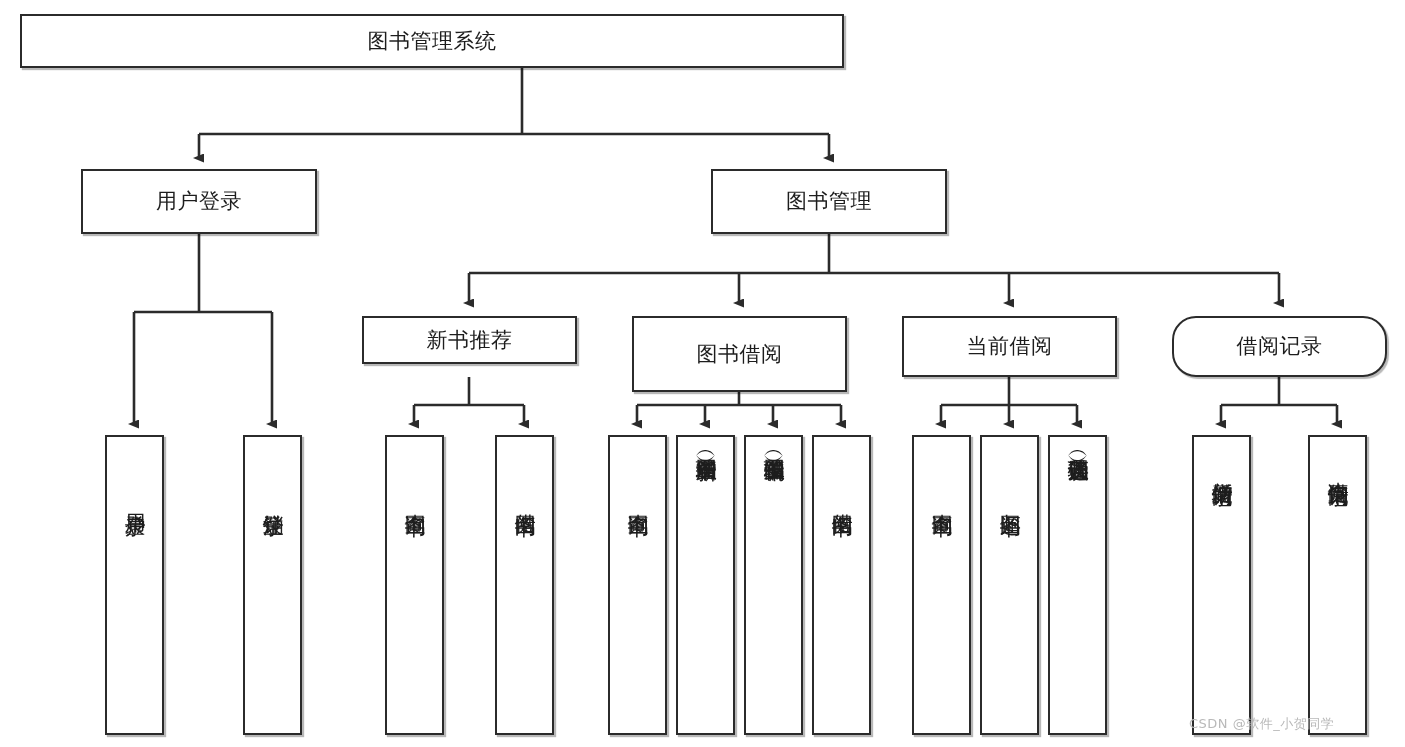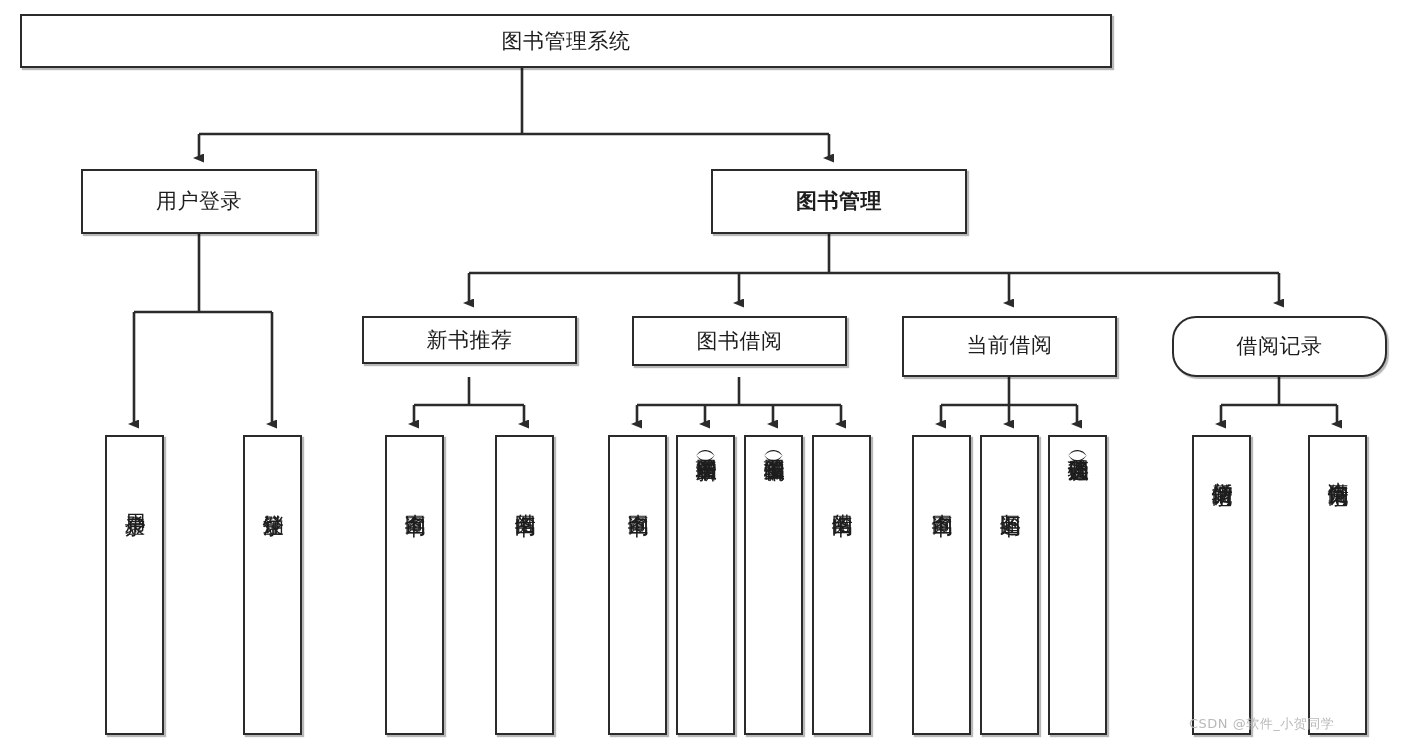--- a/index.html
+++ b/index.html
@@ -119,38 +119,38 @@
       <path d="M1009,405 L1009,424" marker-end="url(#arrow)"></path>
       <path d="M1077,405 L1077,424" marker-end="url(#arrow)"></path>
 
       <path d="M1279,377 L1279,405"></path>
       <path d="M1221,405 L1337,405"></path>
       <path d="M1221,405 L1221,424" marker-end="url(#arrow)"></path>
       <path d="M1337,405 L1337,424" marker-end="url(#arrow)"></path>
     </g>
   </svg>
 
-  <div class="node-box h-node" style="left:20px; top:14px; width:1092px; height:54px;">
+  <div class="node-box h-node" style="left:20px; top:14px; width:824px; height:54px;">
     <span class="node-label">图书管理系统</span>
   </div>
 
   <div class="node-box h-node" style="left:81px; top:169px; width:236px; height:65px;">
     <span class="node-label">用户登录</span>
   </div>
-  <div class="node-box h-node" style="left:711px; top:169px; width:256px; height:65px;font-weight:bold;">
+  <div class="node-box h-node" style="left:711px; top:169px; width:236px; height:65px;">
     <span class="node-label">图书管理</span>
   </div>
 
   <div class="node-box h-node" style="left:362px; top:316px; width:215px; height:48px;">
     <span class="node-label">新书推荐</span>
   </div>
-  <div class="node-box h-node" style="left:632px; top:316px; width:215px; height:50px;">
+  <div class="node-box h-node" style="left:632px; top:316px; width:215px; height:76px;">
     <span class="node-label">图书借阅</span>
   </div>
-  <div class="node-box h-node" style="left:902px; top:316px; width:215px; height:61px;font-family:Liberation Mono, monospace;">
+  <div class="node-box h-node" style="left:902px; top:316px; width:215px; height:61px;">
     <span class="node-label">当前借阅</span>
   </div>
   <div class="node-box h-node" style="left:1172px; top:316px; width:215px; height:61px;border-radius:24px;">
     <span class="node-label">借阅记录</span>
   </div>
 
   <div class="node-box v-node" style="left:105px; top:435px; width:59px; height:300px; padding-top:60px;">
     <span class="node-label">用户登录</span>
   </div>
   <div class="node-box v-node" style="left:243px; top:435px; width:59px; height:300px; padding-top:60px;">

